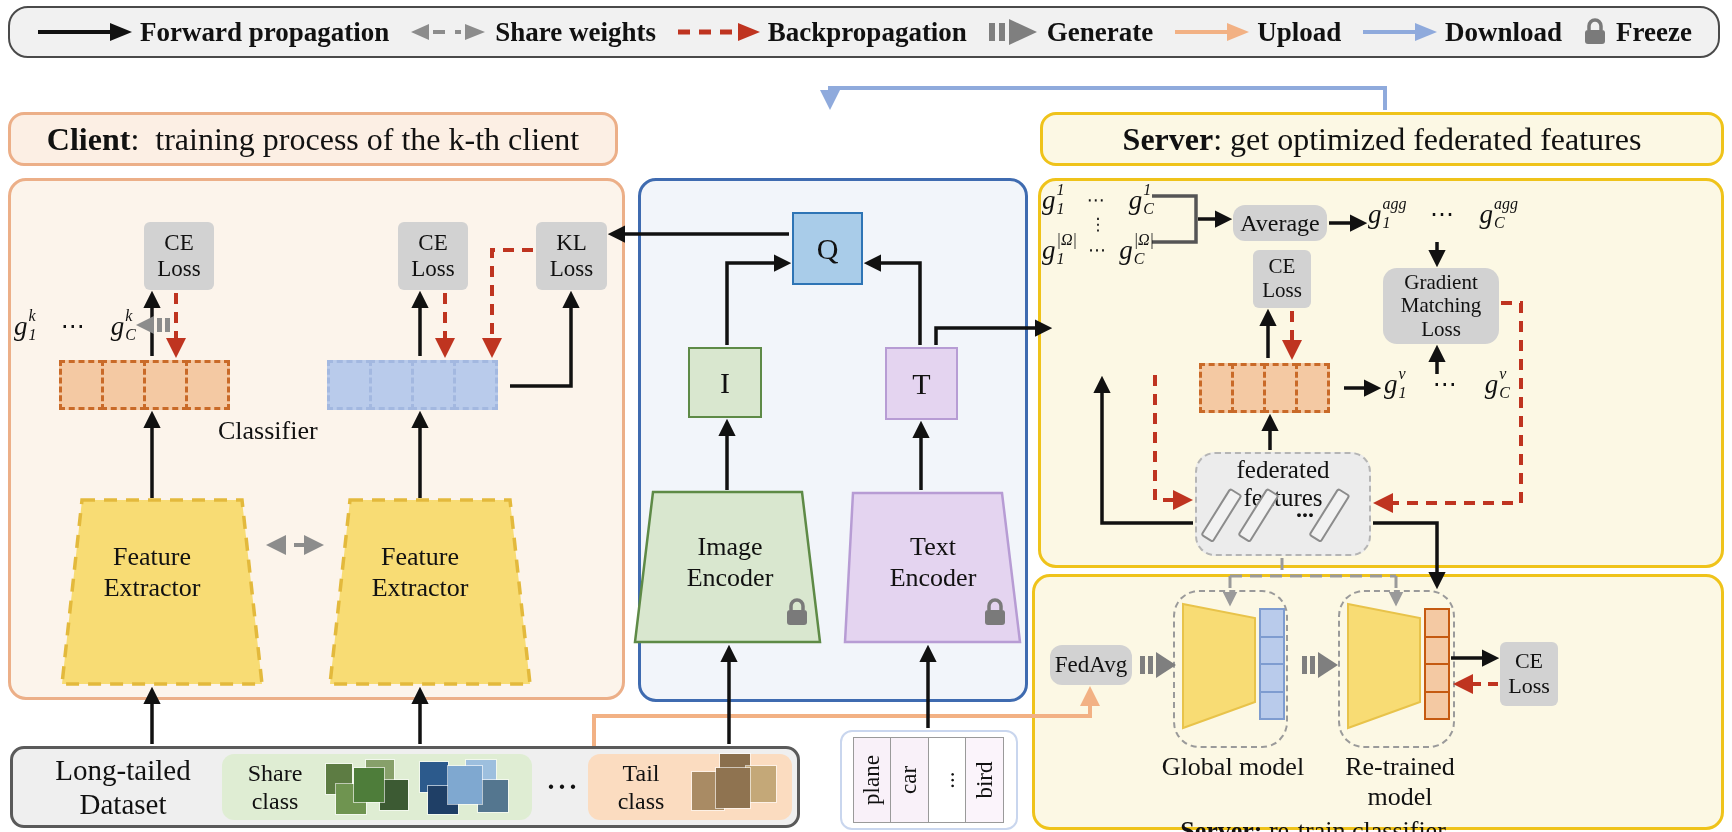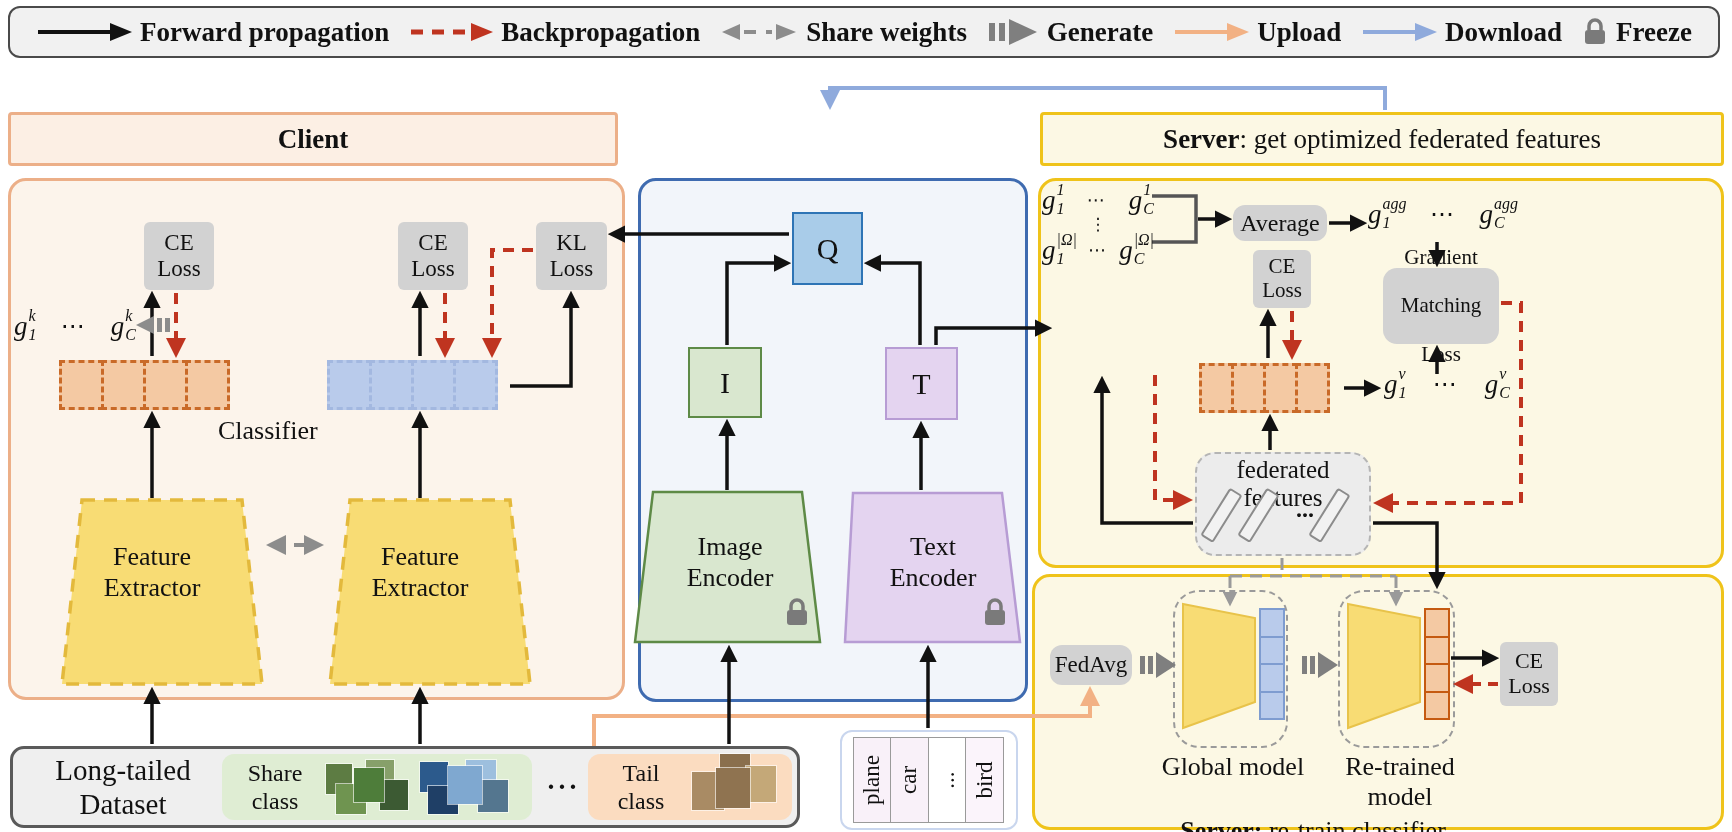--- a/index.html
+++ b/index.html
@@ -3,27 +3,27 @@
 <meta charset="utf-8">
 <style>
   html,body{margin:0;padding:0;background:#fff;}
   #canvas{position:relative;width:1732px;height:832px;background:#ffffff;overflow:hidden;
           font-family:"Liberation Serif",serif;color:#111;}
   .abs{position:absolute;}
   svg.layer{position:absolute;left:0;top:0;pointer-events:none;}
 
   
   #legend{left:8px;top:6px;width:1712px;height:52px;background:#f1f1f1;border:2.5px solid #4a4a4a;
-          border-radius:12px;display:flex;align-items:center;justify-content:space-between;
+          border-radius:20px;display:flex;align-items:center;justify-content:space-between;
           padding:0 26px;box-sizing:border-box;}
   .leg-item{display:flex;align-items:center;gap:8px;}
   .leg-label{font-weight:bold;font-size:27px;white-space:nowrap;}
 
   
-  .hdr{border-radius:4px;display:flex;align-items:center;justify-content:center;font-size:27px;
+  .hdr{border-radius:16px;display:flex;align-items:center;justify-content:center;font-size:32px;
        box-sizing:border-box;white-space:pre;}
   #hdr-client{left:8px;top:112px;width:610px;height:54px;border:3px solid #ecaf88;background:#fcefe4;}
   #hdr-clip{left:638px;top:112px;width:390px;height:54px;border:3px solid #3f6bb0;background:#eef2f9;font-weight:bold;}
   #hdr-server{left:1040px;top:112px;width:684px;height:54px;border:3px solid #efc31a;background:#fcf8e4;}
 
   
   .panel{border-radius:18px;box-sizing:border-box;}
   #panel-client{left:8px;top:178px;width:617px;height:522px;border:3px solid #ecaf88;background:#fcf4eb;}
   #panel-clip{left:638px;top:178px;width:390px;height:524px;border:3px solid #3f6bb0;background:#f2f5fa;}
   #panel-server-top{left:1038px;top:178px;width:686px;height:390px;border:3px solid #efc31a;background:#fcf8e4;}
@@ -86,35 +86,35 @@
 
   <div class="abs" id="legend">
     <div class="leg-item">
       <svg width="96" height="22">
         <line x1="2" y1="11" x2="76" y2="11" stroke="#111" stroke-width="4"></line>
         <polygon points="74,2 96,11 74,20" fill="#111"></polygon>
       </svg>
       <span class="leg-label">Forward propagation</span>
     </div>
     <div class="leg-item">
-      <svg width="84" height="22">
-        <line x1="2" y1="11" x2="62" y2="11" stroke="#bf3420" stroke-width="5" stroke-dasharray="12 9"></line>
-        <polygon points="62,2 84,11 62,20" fill="#bf3420"></polygon>
-      </svg>
-      <span class="leg-label">Backpropagation</span>
-    </div>
-    <div class="leg-item">
       <svg width="78" height="22">
         <polygon points="20,3 2,11 20,19" fill="#8c8c8c"></polygon>
         <line x1="24" y1="11" x2="52" y2="11" stroke="#8c8c8c" stroke-width="4" stroke-dasharray="12 10"></line>
         <polygon points="56,3 76,11 56,19" fill="#8c8c8c"></polygon>
       </svg>
       <span class="leg-label">Share weights</span>
     </div>
     <div class="leg-item">
+      <svg width="84" height="22">
+        <line x1="2" y1="11" x2="62" y2="11" stroke="#bf3420" stroke-width="5" stroke-dasharray="12 9"></line>
+        <polygon points="62,2 84,11 62,20" fill="#bf3420"></polygon>
+      </svg>
+      <span class="leg-label">Backpropagation</span>
+    </div>
+    <div class="leg-item">
       <svg width="52" height="30">
         <rect x="2" y="6" width="6" height="18" fill="#7f7f7f"></rect>
         <rect x="12" y="6" width="6" height="18" fill="#7f7f7f"></rect>
         <polygon points="22,2 22,28 50,15" fill="#7f7f7f"></polygon>
       </svg>
       <span class="leg-label">Generate</span>
     </div>
     <div class="leg-item">
       <svg width="76" height="22">
         <line x1="2" y1="11" x2="56" y2="11" stroke="#f2b184" stroke-width="4"></line>
@@ -132,21 +132,21 @@
     <div class="leg-item">
       <svg width="26" height="28">
         <path d="M7 12 V8 a6 6 0 0 1 12 0 V12" stroke="#7a7a7a" stroke-width="3.5" fill="none"></path>
         <rect x="3" y="12" width="20" height="14" rx="3" fill="#7a7a7a"></rect>
       </svg>
       <span class="leg-label">Freeze</span>
     </div>
   </div>
 
   <div class="abs hdr" id="hdr-client">
-    <b>Client</b>
+    <b>Client</b><span>:  training process of the k-th client</span>
   </div>
   <div class="abs hdr" id="hdr-server">
     <b>Server</b><span>: get optimized federated features</span>
   </div>
 
   <div class="abs panel" id="panel-client"></div>
   <div class="abs panel" id="panel-clip"></div>
   <div class="abs panel" id="panel-server-top"></div>
   <div class="abs panel" id="panel-server-bottom"></div>
 
@@ -353,21 +353,21 @@
     <span class="mdots">⋯</span>
     <span class="mv">
         <span class="base">g</span>
         <span class="ss">
           <span class="sp">agg</span>
           <span class="sb">C</span>
         </span>
       </span>
   </div>
 
-  <div class="abs gbox" style="left:1383px;top:268px;width:116px;height:76px;font-size:21px;border-radius:14px;gap:25px;">
+  <div class="abs gbox" style="left:1383px;top:268px;width:116px;height:76px;font-size:21px;border-radius:14px;">
     <span>Gradient</span>
     <span>Matching</span>
     <span>Loss</span>
   </div>
 
   <div class="abs gbox" style="left:1253px;top:250px;width:58px;height:58px;font-size:21px;">
     <span>CE</span>
     <span>Loss</span>
   </div>
 

